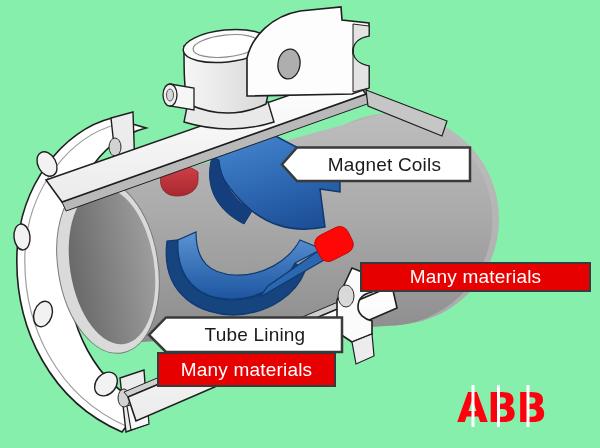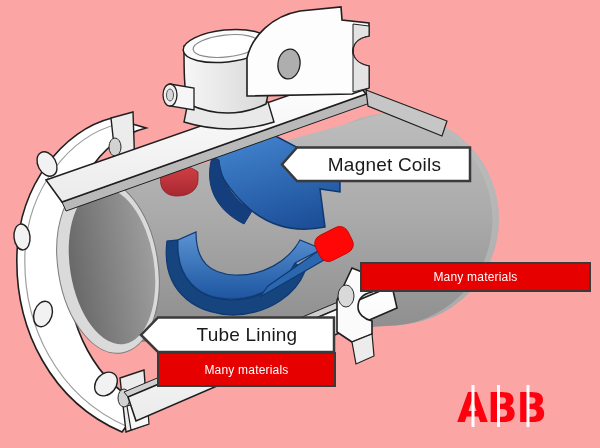--- a/index.html
+++ b/index.html
@@ -1,32 +1,32 @@
 <!DOCTYPE html>
 <html style="--label-border: #3a3a3a; --label-background: #ffffff; --label-text: #1a1a1a; --highlight-red: #e60000; --highlight-text: #ffffff; --coil-blue: #2a6ebb; --electrode-red: #ff0707; --metal-gray: #a9a9a9; --body-white: #ffffff; --brand-red: #ff000f;"><head>
 <meta charset="utf-8">
 <style>
   html,body{margin:0;padding:0;background:#ffffff;}
   .stage{
-    position:relative;width:600px;height:448px;overflow:hidden;background:#fca5a5;
+    position:relative;width:600px;height:448px;overflow:hidden;background:#86efac;
     font-family:"Liberation Sans", sans-serif;
   }
   .stage svg.scene{position:absolute;left:0;top:0;}
   .callout{position:absolute;}
   .callout svg{position:absolute;left:0;top:0;}
   .callout .txt{
     position:absolute;top:0;bottom:0;display:flex;align-items:center;justify-content:center;
     font-size:19px;color:var(--label-text,#1a1a1a);letter-spacing:.2px;white-space:nowrap;
   }
   .subbox{
     position:absolute;box-sizing:border-box;
     background:var(--highlight-red,#e60000);
     border:2px solid var(--label-border,#3a3a3a);
     display:flex;align-items:center;justify-content:center;
-    color:var(--highlight-text,#ffffff);font-size:12px;letter-spacing:.2px;white-space:nowrap;
+    color:var(--highlight-text,#ffffff);font-size:19px;letter-spacing:.2px;white-space:nowrap;
   }
   .logo{position:absolute;}
 </style>
 </head>
 <body>
 
 <div class="stage">
 
   <svg class="scene" width="600" height="448" viewBox="0 0 600 448">
     <defs>
@@ -156,21 +156,21 @@
 
   <div class="callout" style="left:280px;top:146px;width:192px;height:37px;">
     <svg width="192" height="37">
       <polygon points="17,1.5 190,1.5 190,35 17,35 2,18.5" fill="var(--label-background,#fff)" stroke="var(--label-border,#3a3a3a)" stroke-width="2.5"></polygon>
     </svg>
     <span class="txt" style="left:17px;right:0;">Magnet Coils</span>
   </div>
 
   <div class="subbox" style="left:360px;top:262px;width:231px;height:30px;">Many materials</div>
 
-  <div class="callout" style="left:139px;top:316px;width:197px;height:38px;">
+  <div class="callout" style="left:147px;top:316px;width:197px;height:38px;">
     <svg width="197" height="38">
       <polygon points="19,1.5 195,1.5 195,36 19,36 2,19" fill="var(--label-background,#fff)" stroke="var(--label-border,#3a3a3a)" stroke-width="2.5"></polygon>
     </svg>
     <span class="txt" style="left:19px;right:0;">Tube Lining</span>
   </div>
   <div class="subbox" style="left:157px;top:352px;width:179px;height:35px;">Many materials</div>
 
   <div class="logo" style="left:456px;top:385px;width:100px;height:44px;">
     <svg width="100" height="44">
       <text x="1" y="37" font-family="DejaVu Sans, sans-serif" font-weight="bold" font-size="40" letter-spacing="-1" style="fill:var(--brand-red,#ff000f)">ABB</text>

